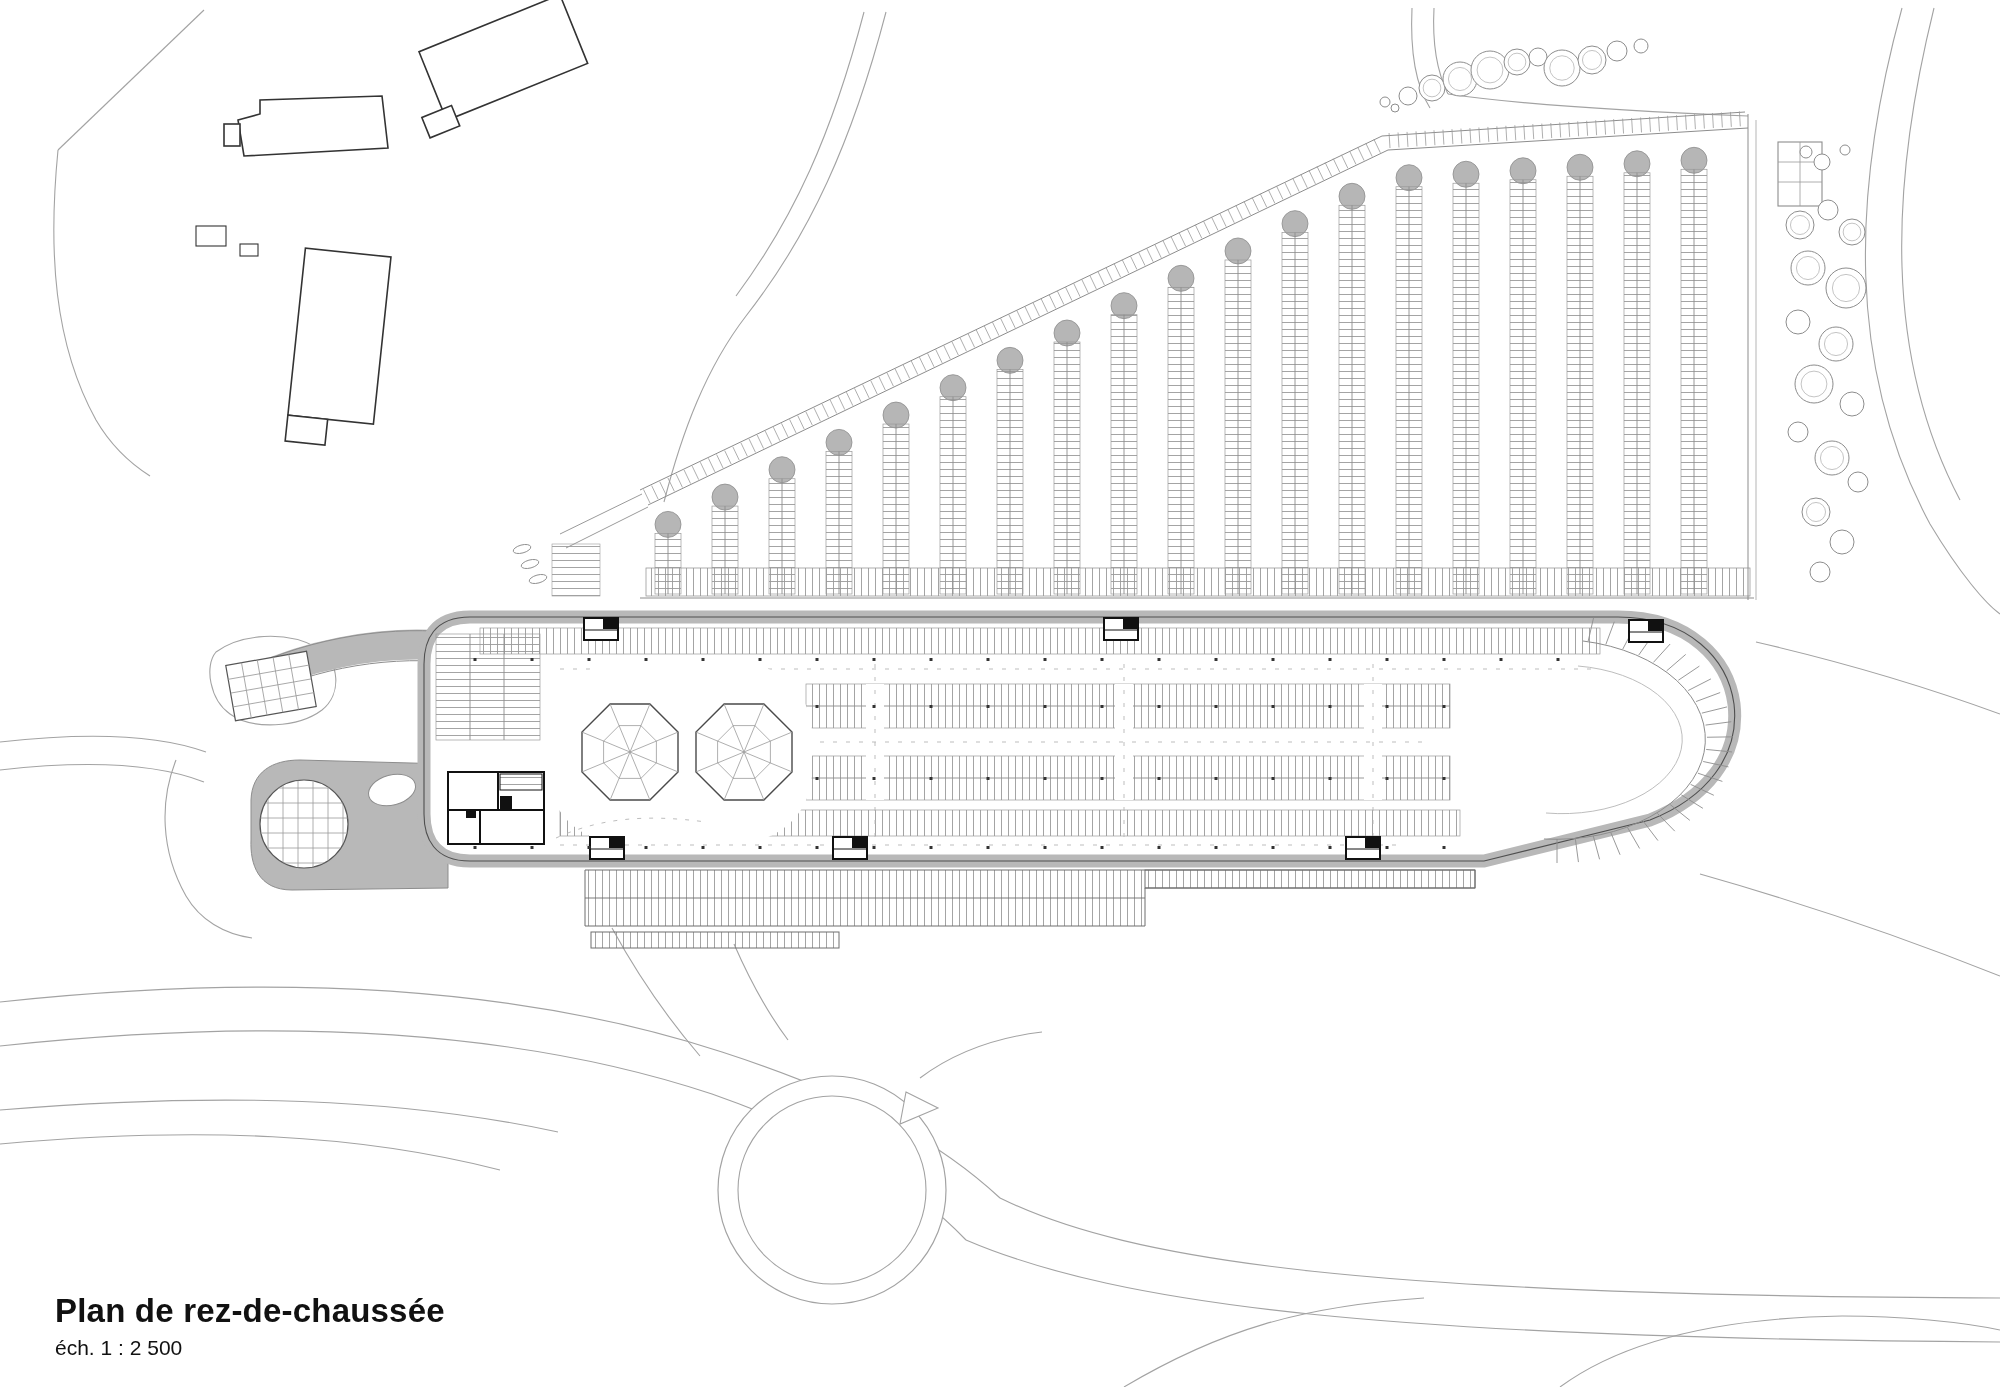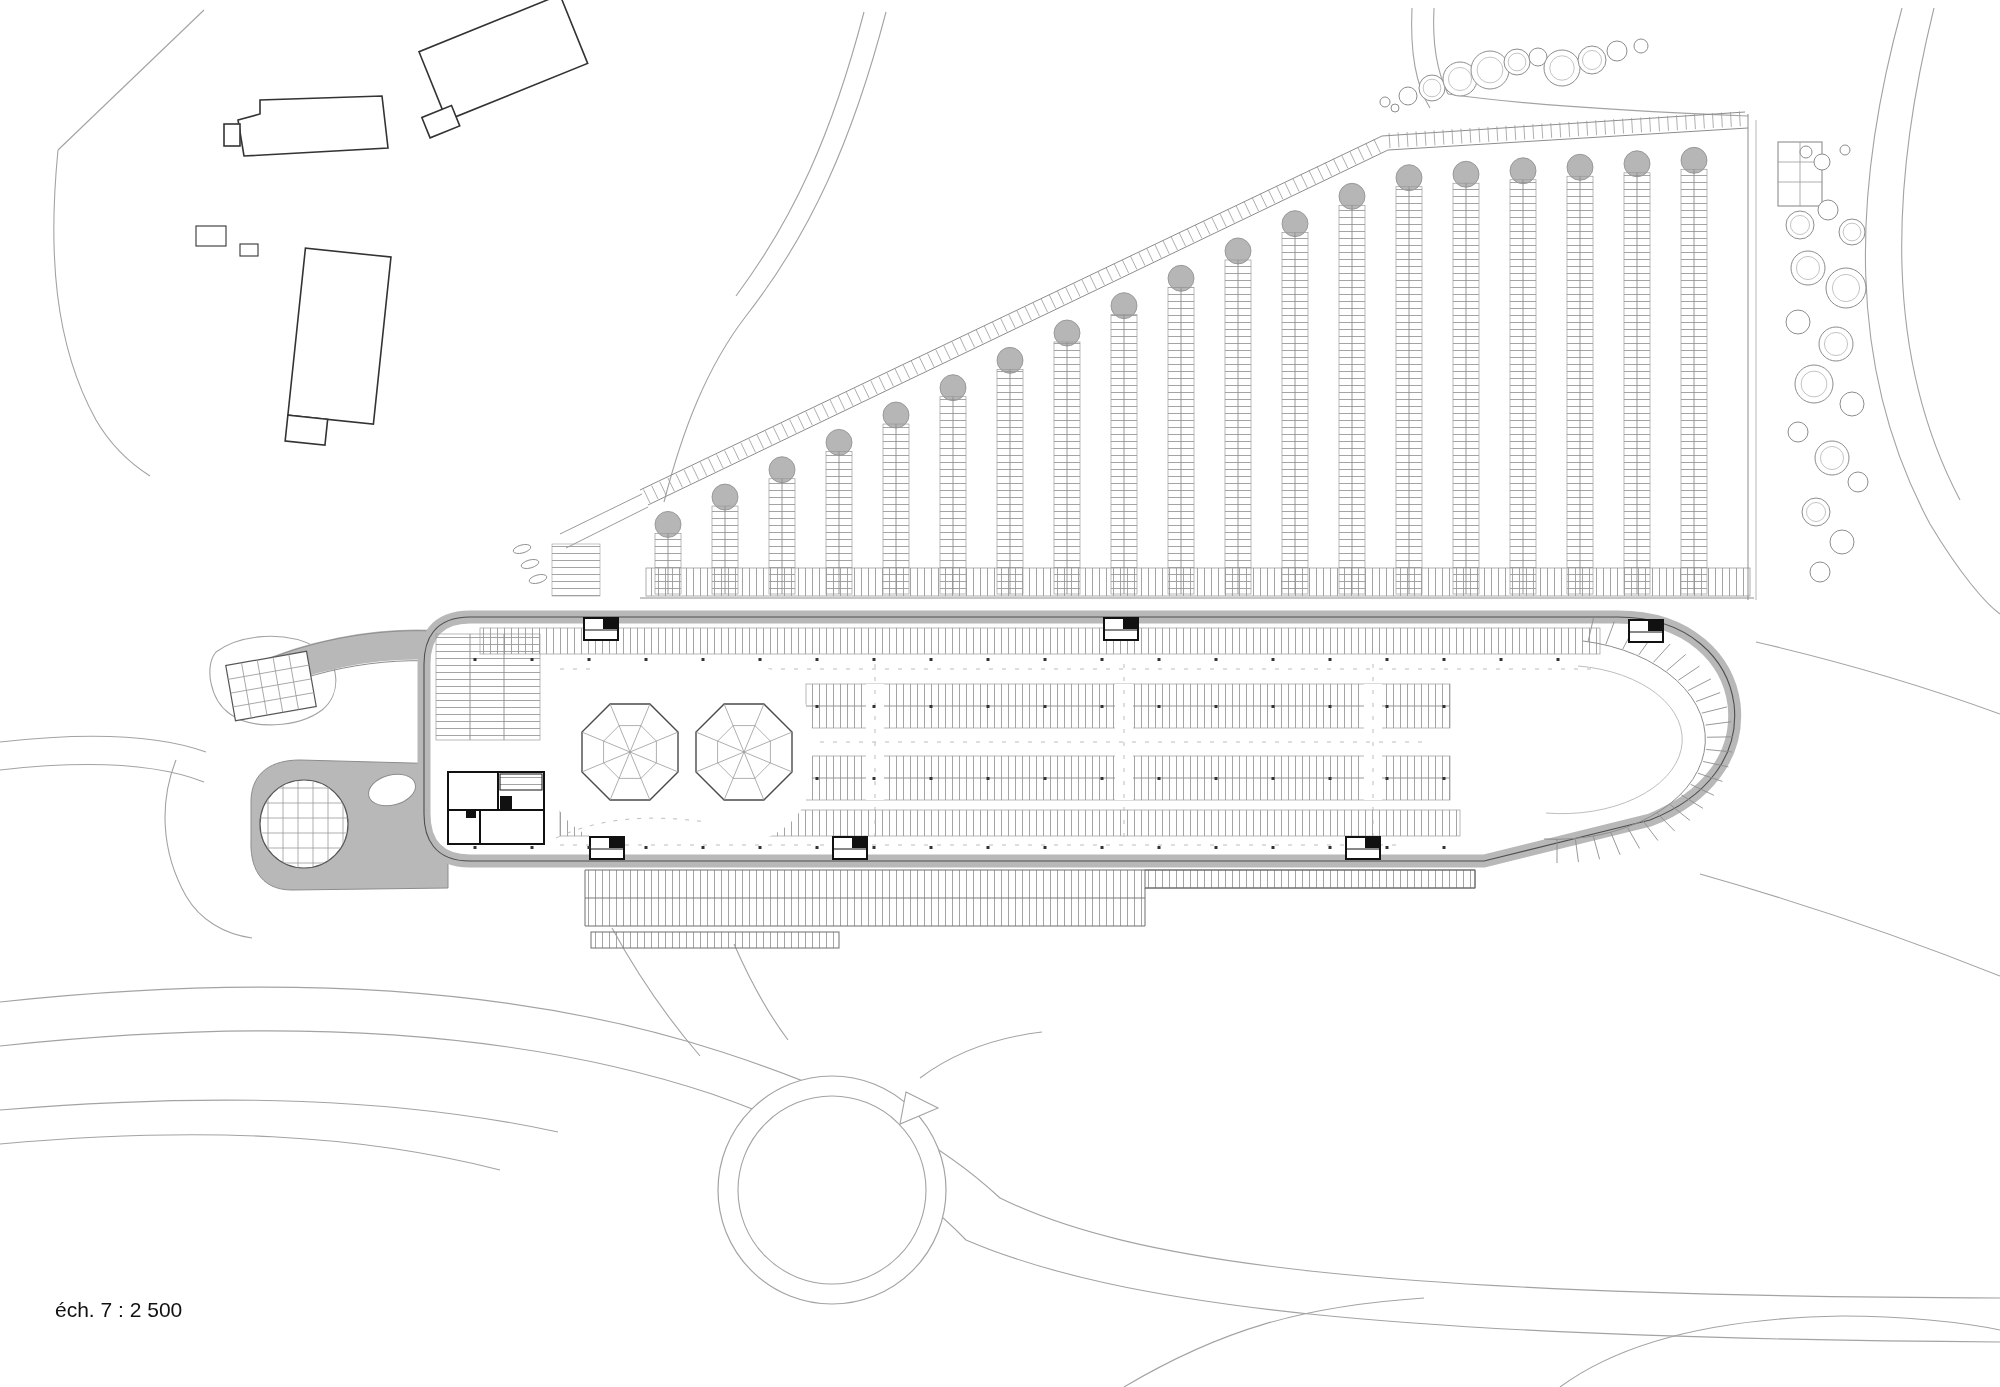--- a/index.html
+++ b/index.html
@@ -521,15 +521,16 @@
     <rect x="585" y="870" width="560" height="28" fill="url(#pH)"></rect>
     <rect x="585" y="898" width="560" height="28" fill="url(#pH)"></rect>
     <rect x="1145" y="870" width="330" height="18" fill="url(#pH)" stroke="#6e6e6e" stroke-width="1"></rect>
     <path d="M 585,870 H 1475 V 888 H 1145 V 926 H 585 Z" fill="none" stroke="#6e6e6e" stroke-width="1"></path>
     <line x1="585" y1="898" x2="1145" y2="898" stroke="#6e6e6e" stroke-width="0.9"></line>
     <rect x="591" y="932" width="248" height="16" fill="url(#pH)" stroke="#6e6e6e" stroke-width="1"></rect>
   </g>
 </svg>
 
   <div class="caption">
-    <div class="scale">éch. 7 : 2 500</div>
+    <div class="title">Plan de rez-de-chaussée</div>
+    <div class="scale">éch. 1 : 2 500</div>
   </div>
 </div>
 
 </body></html>

